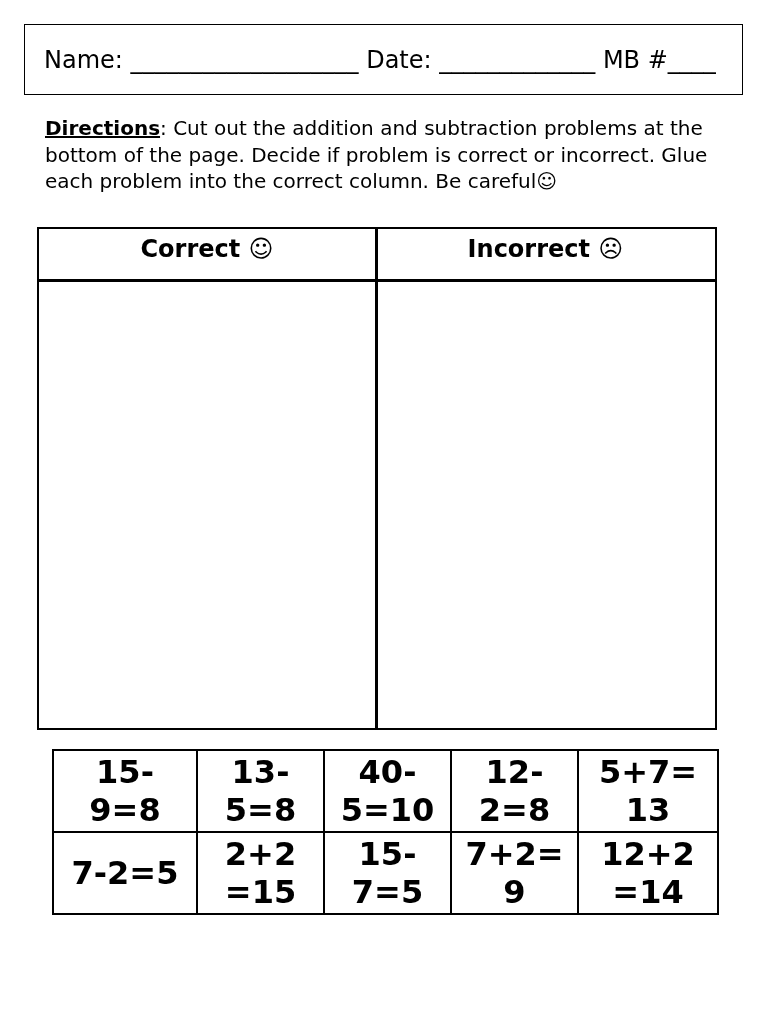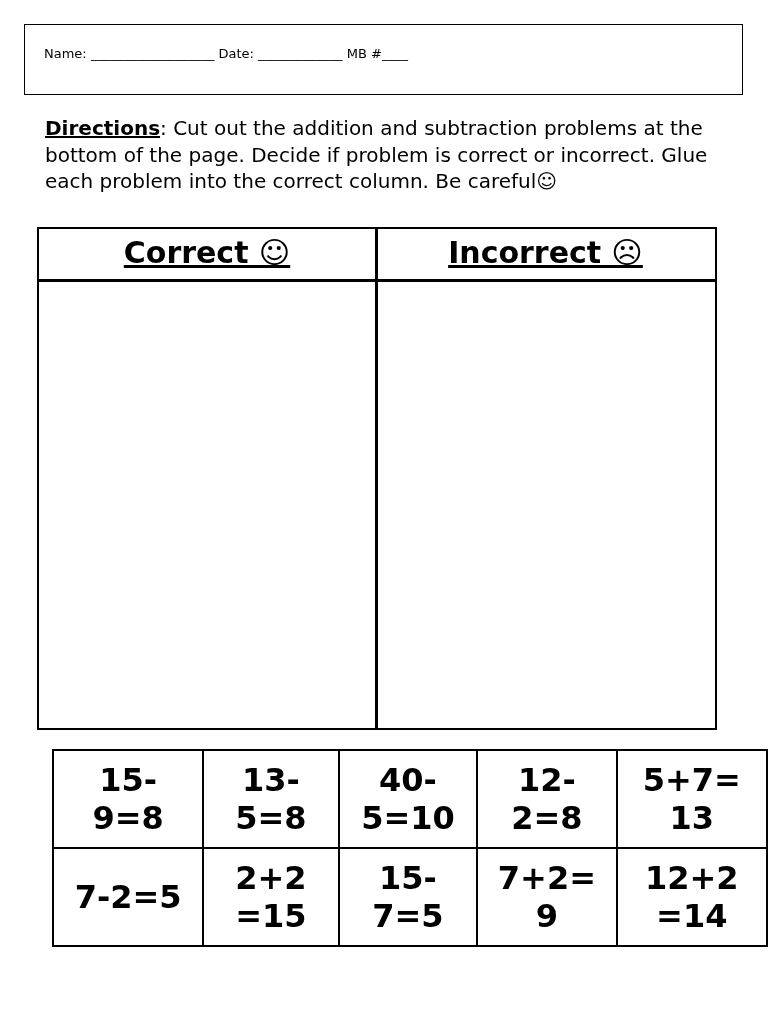--- a/index.html
+++ b/index.html
@@ -1,36 +1,36 @@
 <!DOCTYPE html>
 <html><head>
 <meta charset="utf-8">
 <style>
   html, body { margin:0; padding:0; background:#fff; }
   body { width:768px; height:1024px; position:relative; overflow:hidden;
          font-family:"DejaVu Sans", sans-serif; color:#000; }
   .header-box { position:absolute; left:24px; top:24px; width:719px; height:71px;
                 border:1.5px solid #000; box-sizing:border-box; }
-  .header-line { position:absolute; left:44px; top:46px; font-size:13px; white-space:pre; }
+  .header-line { position:absolute; left:44px; top:46px; font-size:24px; white-space:pre; }
   .directions { position:absolute; left:45px; top:115px; width:690px; font-size:20px; line-height:26.5px; }
   .directions .lbl { font-weight:bold; text-decoration:underline; }
   .sort-table { position:absolute; left:37px; top:227px; width:680px; height:503px;
                 border:2.5px solid #000; box-sizing:border-box; }
   .col-divider { position:absolute; left:336px; top:0; bottom:0; width:2.5px; background:#000; }
   .head-divider { position:absolute; left:0; right:0; top:50px; height:2.5px; background:#000; }
-  .col-head { position:absolute; top:6px; font-size:30px; font-weight:bold; text-decoration:underline;
+  .col-head { position:absolute; top:6px; font-size:24px; font-weight:bold; 
               text-align:center; }
   .col-head.c1 { left:0; width:336px; }
   .col-head.c2 { left:338px; width:337px; }
   .drop-zone { position:absolute; top:53px; bottom:0; }
   .drop-zone.c1 { left:0; width:336px; }
   .drop-zone.c2 { left:339px; right:0; }
   .cards { position:absolute; left:52px; top:749px; border-collapse:collapse; }
   .cards td { border:2px solid #000; font-weight:bold; font-size:32px; line-height:38px;
-              text-align:center; vertical-align:middle; padding:8px; height:80px; }
+              text-align:center; vertical-align:middle; padding:0; height:80px; }
 </style>
 </head>
 <body>
 
 <div class="header-box"></div>
 <div class="header-line"><span>Name:</span> <span>___________________</span> <span>Date:</span> <span>_____________</span> <span>MB #</span><span>____</span></div>
 
 <div class="directions"><span class="lbl">Directions</span><span>: Cut out the addition and subtraction problems at the bottom of the page. Decide if problem is correct or incorrect. Glue each problem into the correct column. Be careful☺</span></div>
 
 <div class="sort-table">

